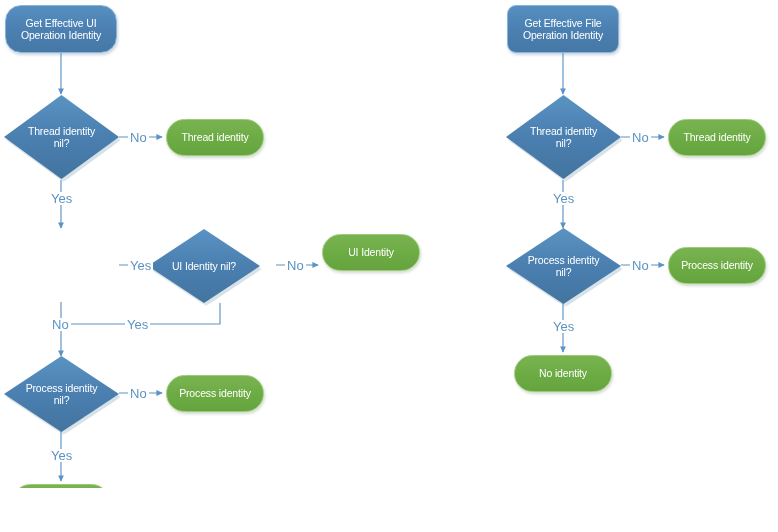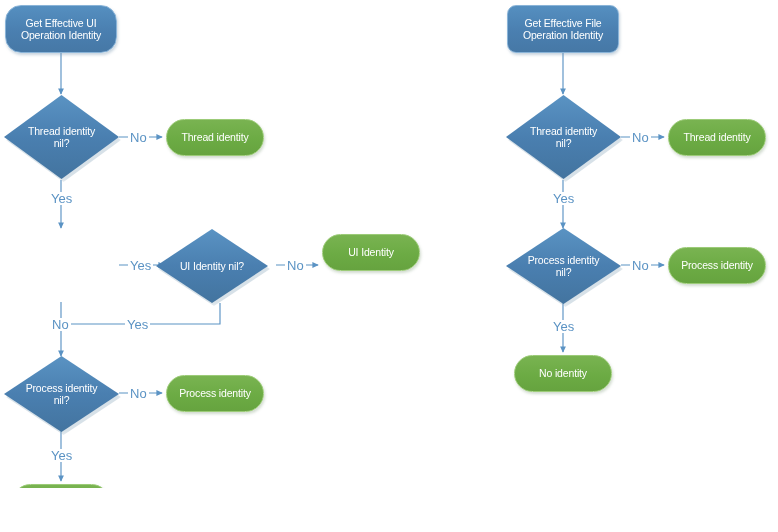--- a/index.html
+++ b/index.html
@@ -156,21 +156,21 @@
     <span class="diamond-bg"></span>
     <span class="label">Thread identity
 nil?</span>
   </div>
 
   <div class="node result" style="left:166px; top:119px; width:98px; height:37px;">
     <span class="label">Thread identity</span>
   </div>
 
 
-  <div class="node decision" style="left:156px; top:229px; width:112px; height:74px;text-align:center;">
+  <div class="node decision" style="left:148px; top:229px; width:112px; height:74px;text-align:center;">
     <span class="diamond-shadow"></span>
     <span class="diamond-bg"></span>
     <span class="label">UI Identity nil?</span>
   </div>
 
   <div class="node result" style="left:322px; top:234px; width:98px; height:37px;">
     <span class="label">UI Identity</span>
   </div>
 
   <div class="node decision" style="left:4px; top:356px; width:115px; height:76px;">

